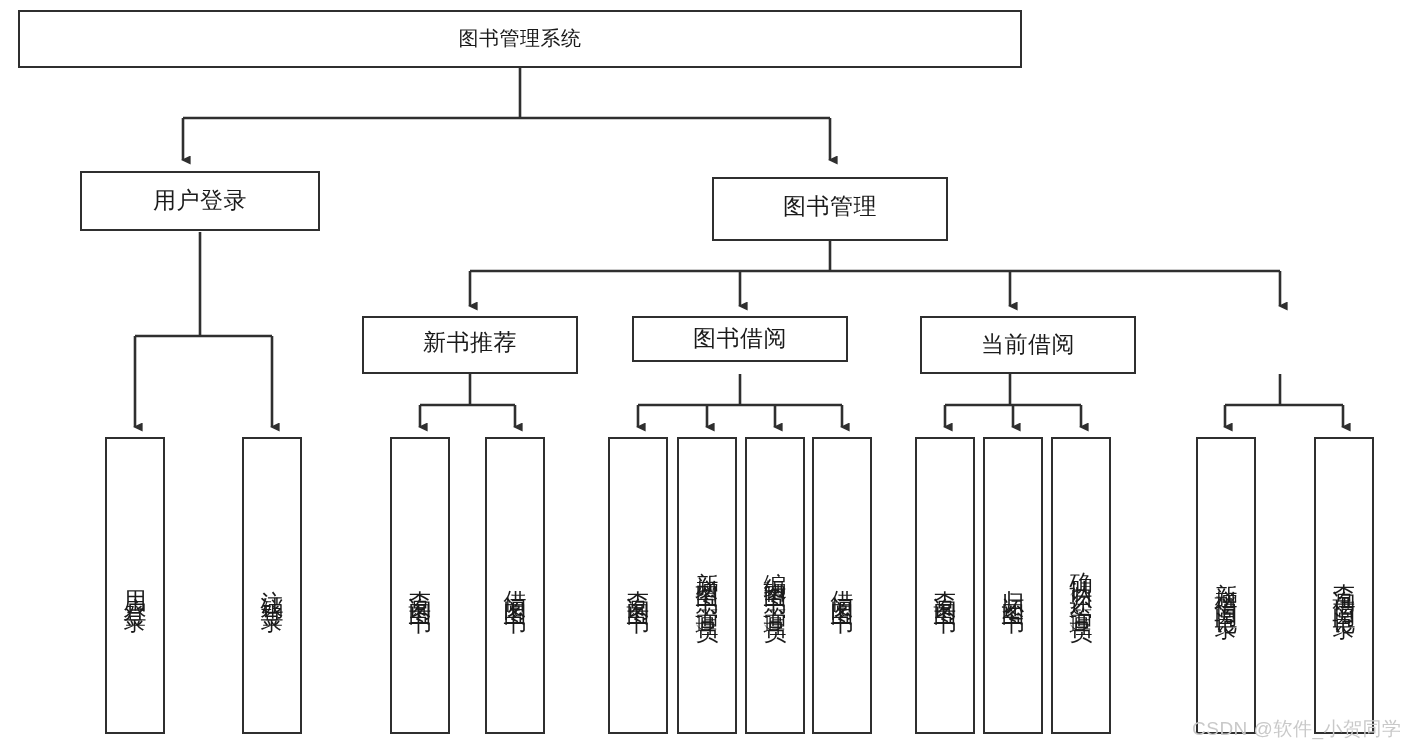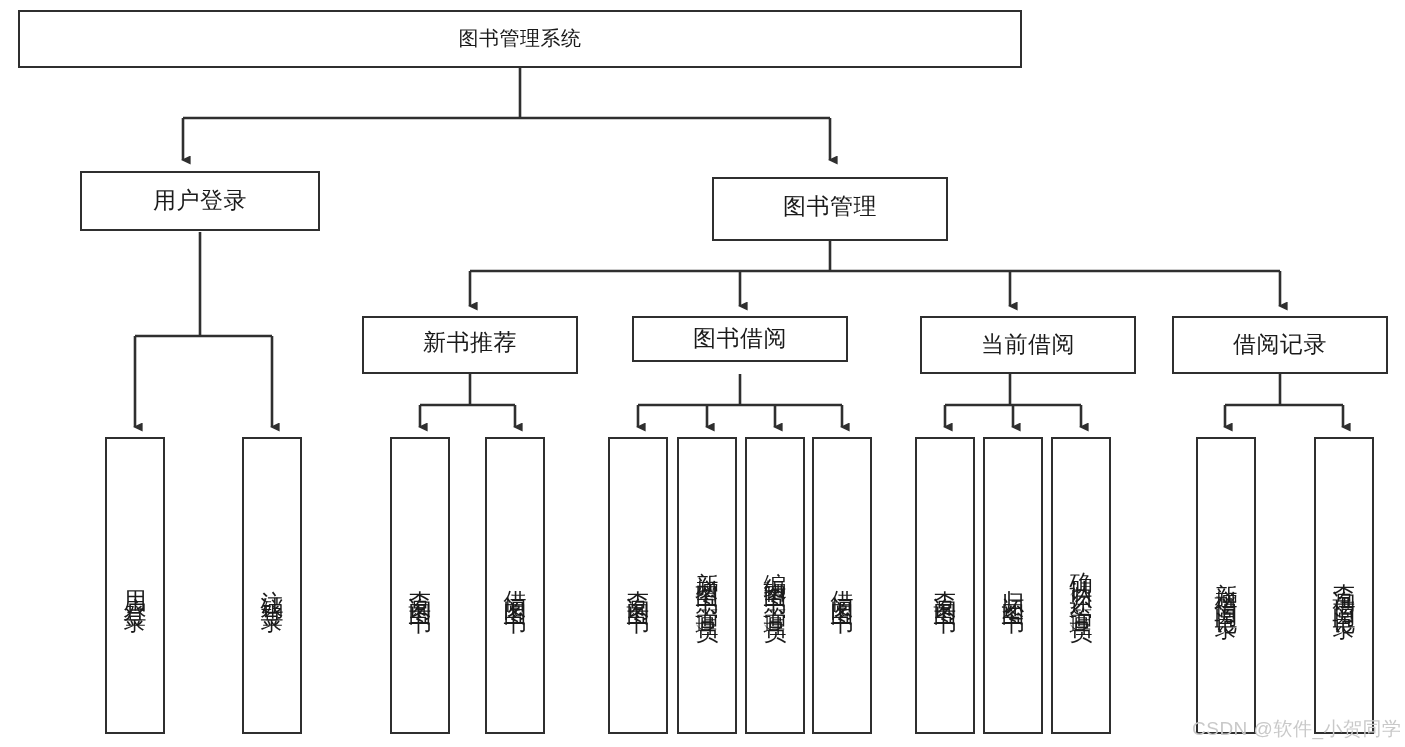--- a/index.html
+++ b/index.html
@@ -135,23 +135,20 @@
 
   <div class="node horizontal" style="left:362px; top:316px; width:216px; height:58px;font-family:Liberation Mono, monospace;">
     <span class="label">新书推荐</span>
   </div>
   <div class="node horizontal" style="left:632px; top:316px; width:216px; height:46px;">
     <span class="label">图书借阅</span>
   </div>
   <div class="node horizontal" style="left:902px; top:316px; width:216px; height:58px;margin-left:18px;">
     <span class="label">当前借阅</span>
   </div>
-  <div class="node horizontal" style="left:1172px; top:316px; width:216px; height:58px;">
-    <span class="label">借阅记录</span>
-  </div>
 
   <div class="node vertical" style="left:105px; top:437px; width:60px; height:297px;">
     <span class="label">用户登录</span>
   </div>
   <div class="node vertical" style="left:242px; top:437px; width:60px; height:297px;">
     <span class="label">注销登录</span>
   </div>
 
   <div class="node vertical" style="left:390px; top:437px; width:60px; height:297px;">
     <span class="label">查询图书</span>

